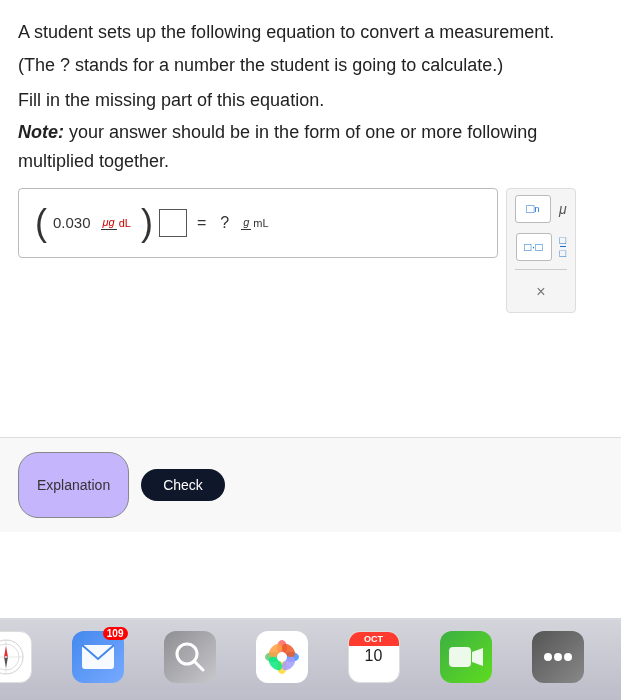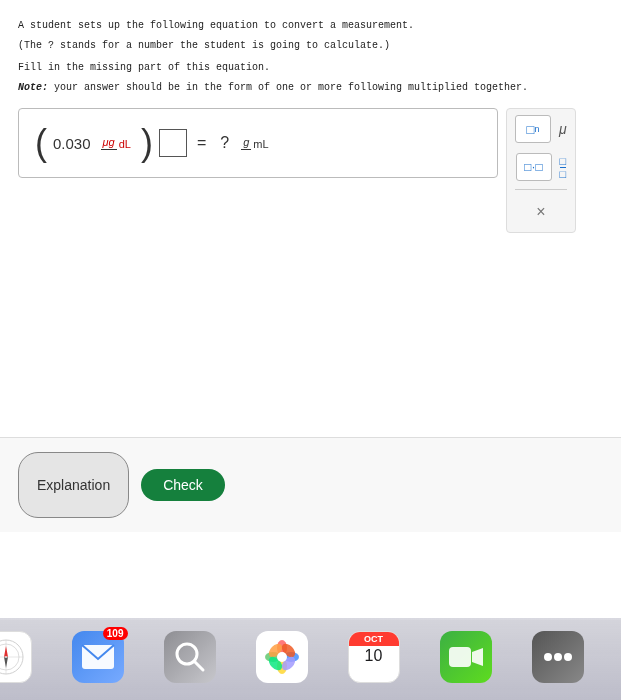--- a/index.html
+++ b/index.html
@@ -15,25 +15,24 @@
     
     .main-content {
       background: #ffffff;
       width: 100%;
       height: 620px;
       padding: 18px 18px 18px 18px;
       position: relative;
     }
 
     .problem-text {
-      font-size: 10px;
+      font-size: 18px;
       color: #222;
       line-height: 1.6;
       margin-bottom: 4px;
-      font-family: Liberation Mono, monospace;
     }
 
     .problem-text .bold-italic {
       font-style: italic;
       font-weight: 600;
     }
 
     
     .equation-area {
       display: flex;
@@ -178,31 +177,31 @@
       width: 100%;
       display: flex;
       align-items: center;
       gap: 12px;
       padding: 14px 18px;
       background: #f8f8f8;
       border-top: 1px solid #ddd;
     }
 
     .btn-explanation {
-      background: #e5e5e5;
+      background: #c4b5fd;
       border: 1.5px solid #888;
       border-radius: 20px;
       padding: 24px 18px;
       font-size: 14px;
       color: #333;
       cursor: pointer;
     }
 
     .btn-check {
-      background: #15803d;
+      background: #0f172a;
       border: none;
       border-radius: 20px;
       padding: 8px 22px;
       font-size: 14px;
       color: #fff;
       cursor: pointer;
       font-weight: 500;
     }
 
     

